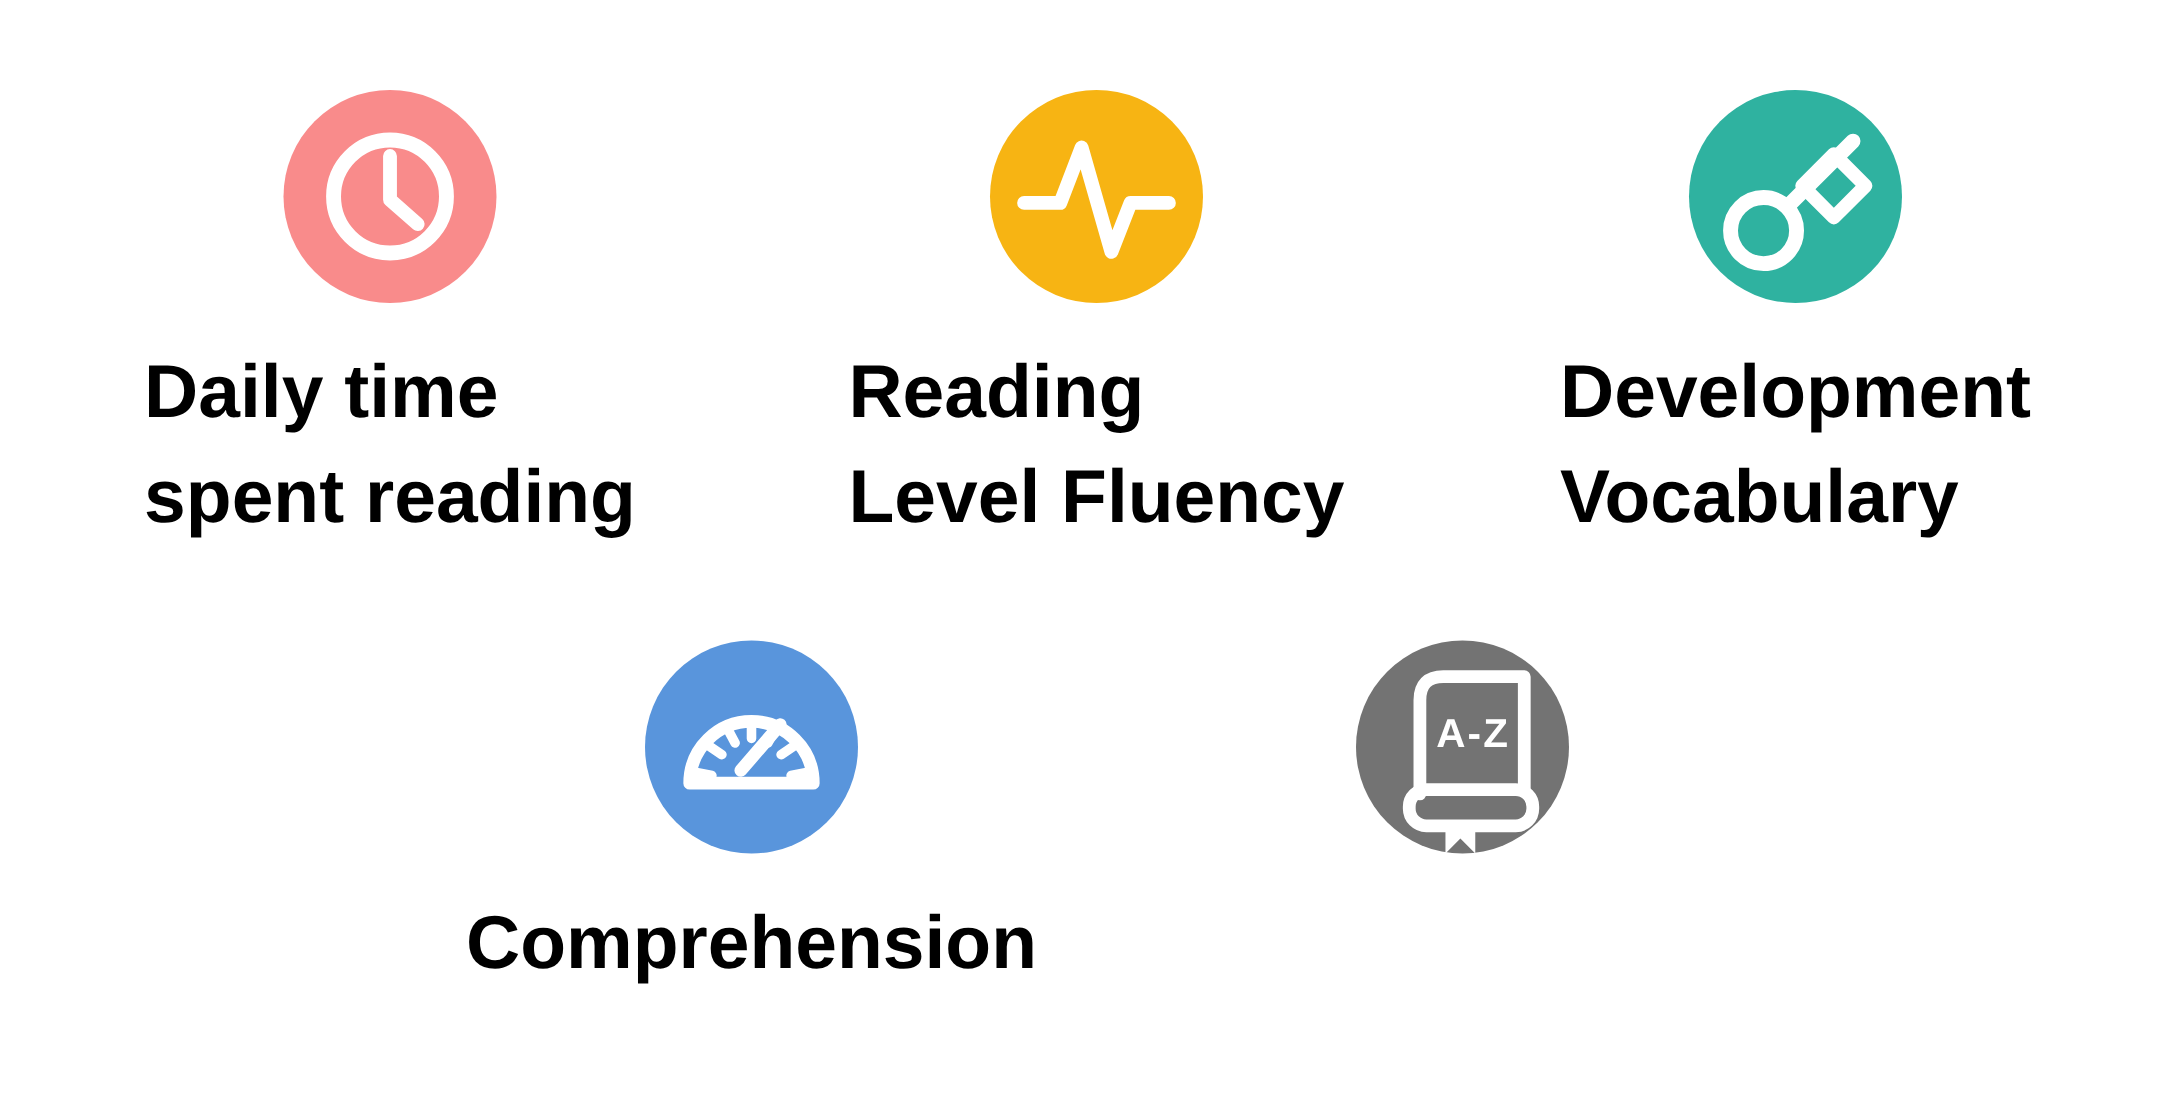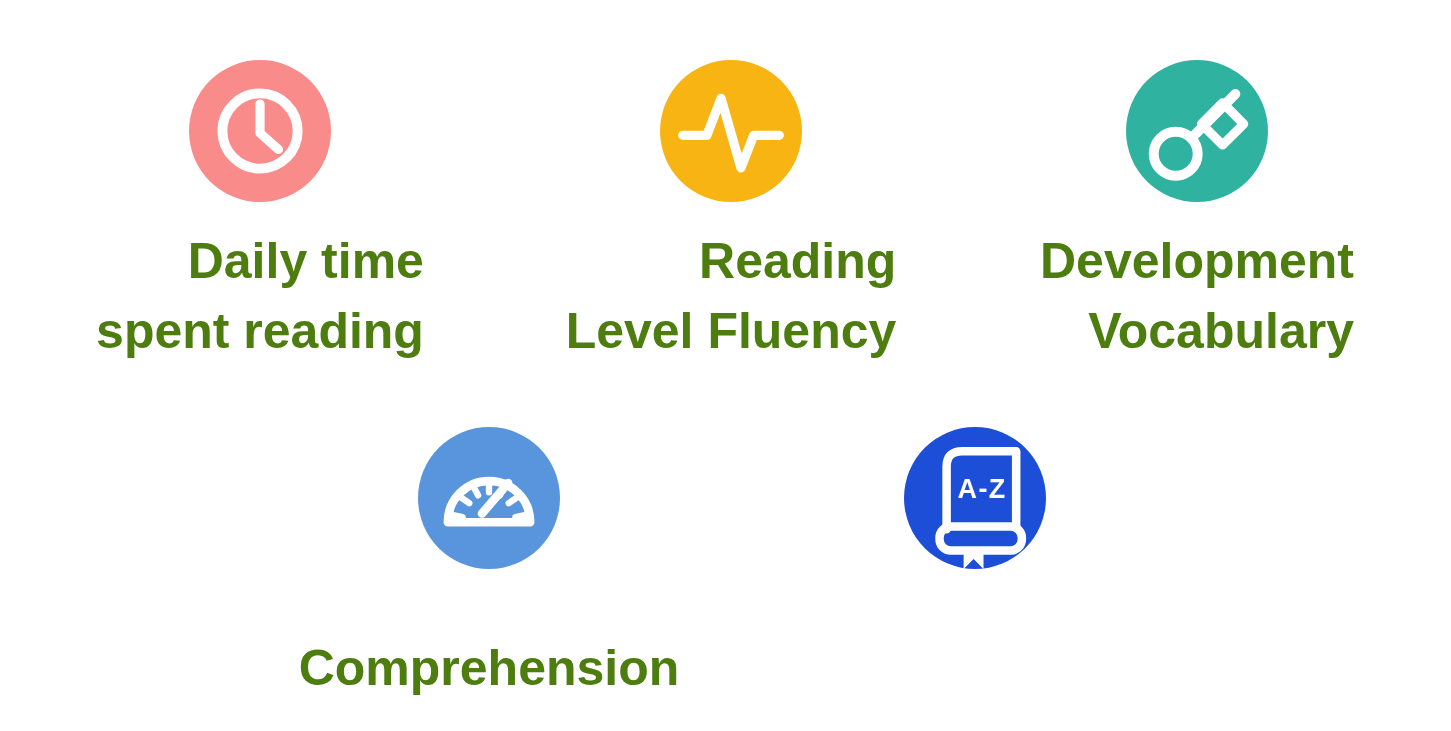--- a/index.html
+++ b/index.html
@@ -21,21 +21,21 @@
   .feature {
     position: absolute;
     width: 440px;
     display: flex;
     flex-direction: column;
     align-items: center;
   }
   .feature-1 { left: 40px;  top: 60px; }
   .feature-2 { left: 511px; top: 60px; }
   .feature-3 { left: 977px; top: 60px; }
-  .feature-4 { left: 269px; top: 427px; gap: 40px; }
+  .feature-4 { left: 281px; top: 427px; }
   .feature-5 { left: 755px; top: 427px; }
 
   .icon-circle {
     width: 142px;
     height: 142px;
     border-radius: 50%;
     display: flex;
     align-items: center;
     justify-content: center;
     flex: 0 0 auto;
@@ -43,22 +43,22 @@
   .icon-circle svg {
     width: 142px;
     height: 142px;
     display: block;
   }
   .label {
     margin-top: 24px;
     font-size: 50px;
     font-weight: 700;
     line-height: 70px;
-    text-align: right;
-    color: #4d7c0f;
+    text-align: left;
+    color: #000000;
     white-space: nowrap;
   }
   .label .line { display: block; }
 
   .icon-stroke {
     fill: none;
     stroke: #ffffff;
     stroke-linecap: round;
     stroke-linejoin: round;
   }
@@ -128,21 +128,21 @@
           M75.9 61.9 L68.6 63.4"></path>
         <path class="icon-stroke" d="M45 61 L63.5 39.5" stroke-width="6"></path>
       </svg>
     </div>
     <div class="label">
       <span class="line">Comprehension</span>
     </div>
   </div>
 
   <div class="feature feature-5">
-    <div class="icon-circle" style="background-color: #1d4ed8; justify-content: center;">
+    <div class="icon-circle" style="background-color: #737373; justify-content: center;">
       <svg viewBox="0 0 100 100" aria-hidden="true">
         <path class="icon-stroke" d="M30 72 V28 Q30 17 41 17 H79 V70" stroke-width="6"></path>
         <rect class="icon-stroke" x="25" y="70" width="58" height="17" rx="8" stroke-width="6"></rect>
         <path d="M42 85 L42 100 L49 93 L56 100 L56 85 Z" fill="#ffffff"></path>
         <text class="az-text" x="55" y="50" text-anchor="middle">A-Z</text>
       </svg>
     </div>
   </div>
 
 </div>

